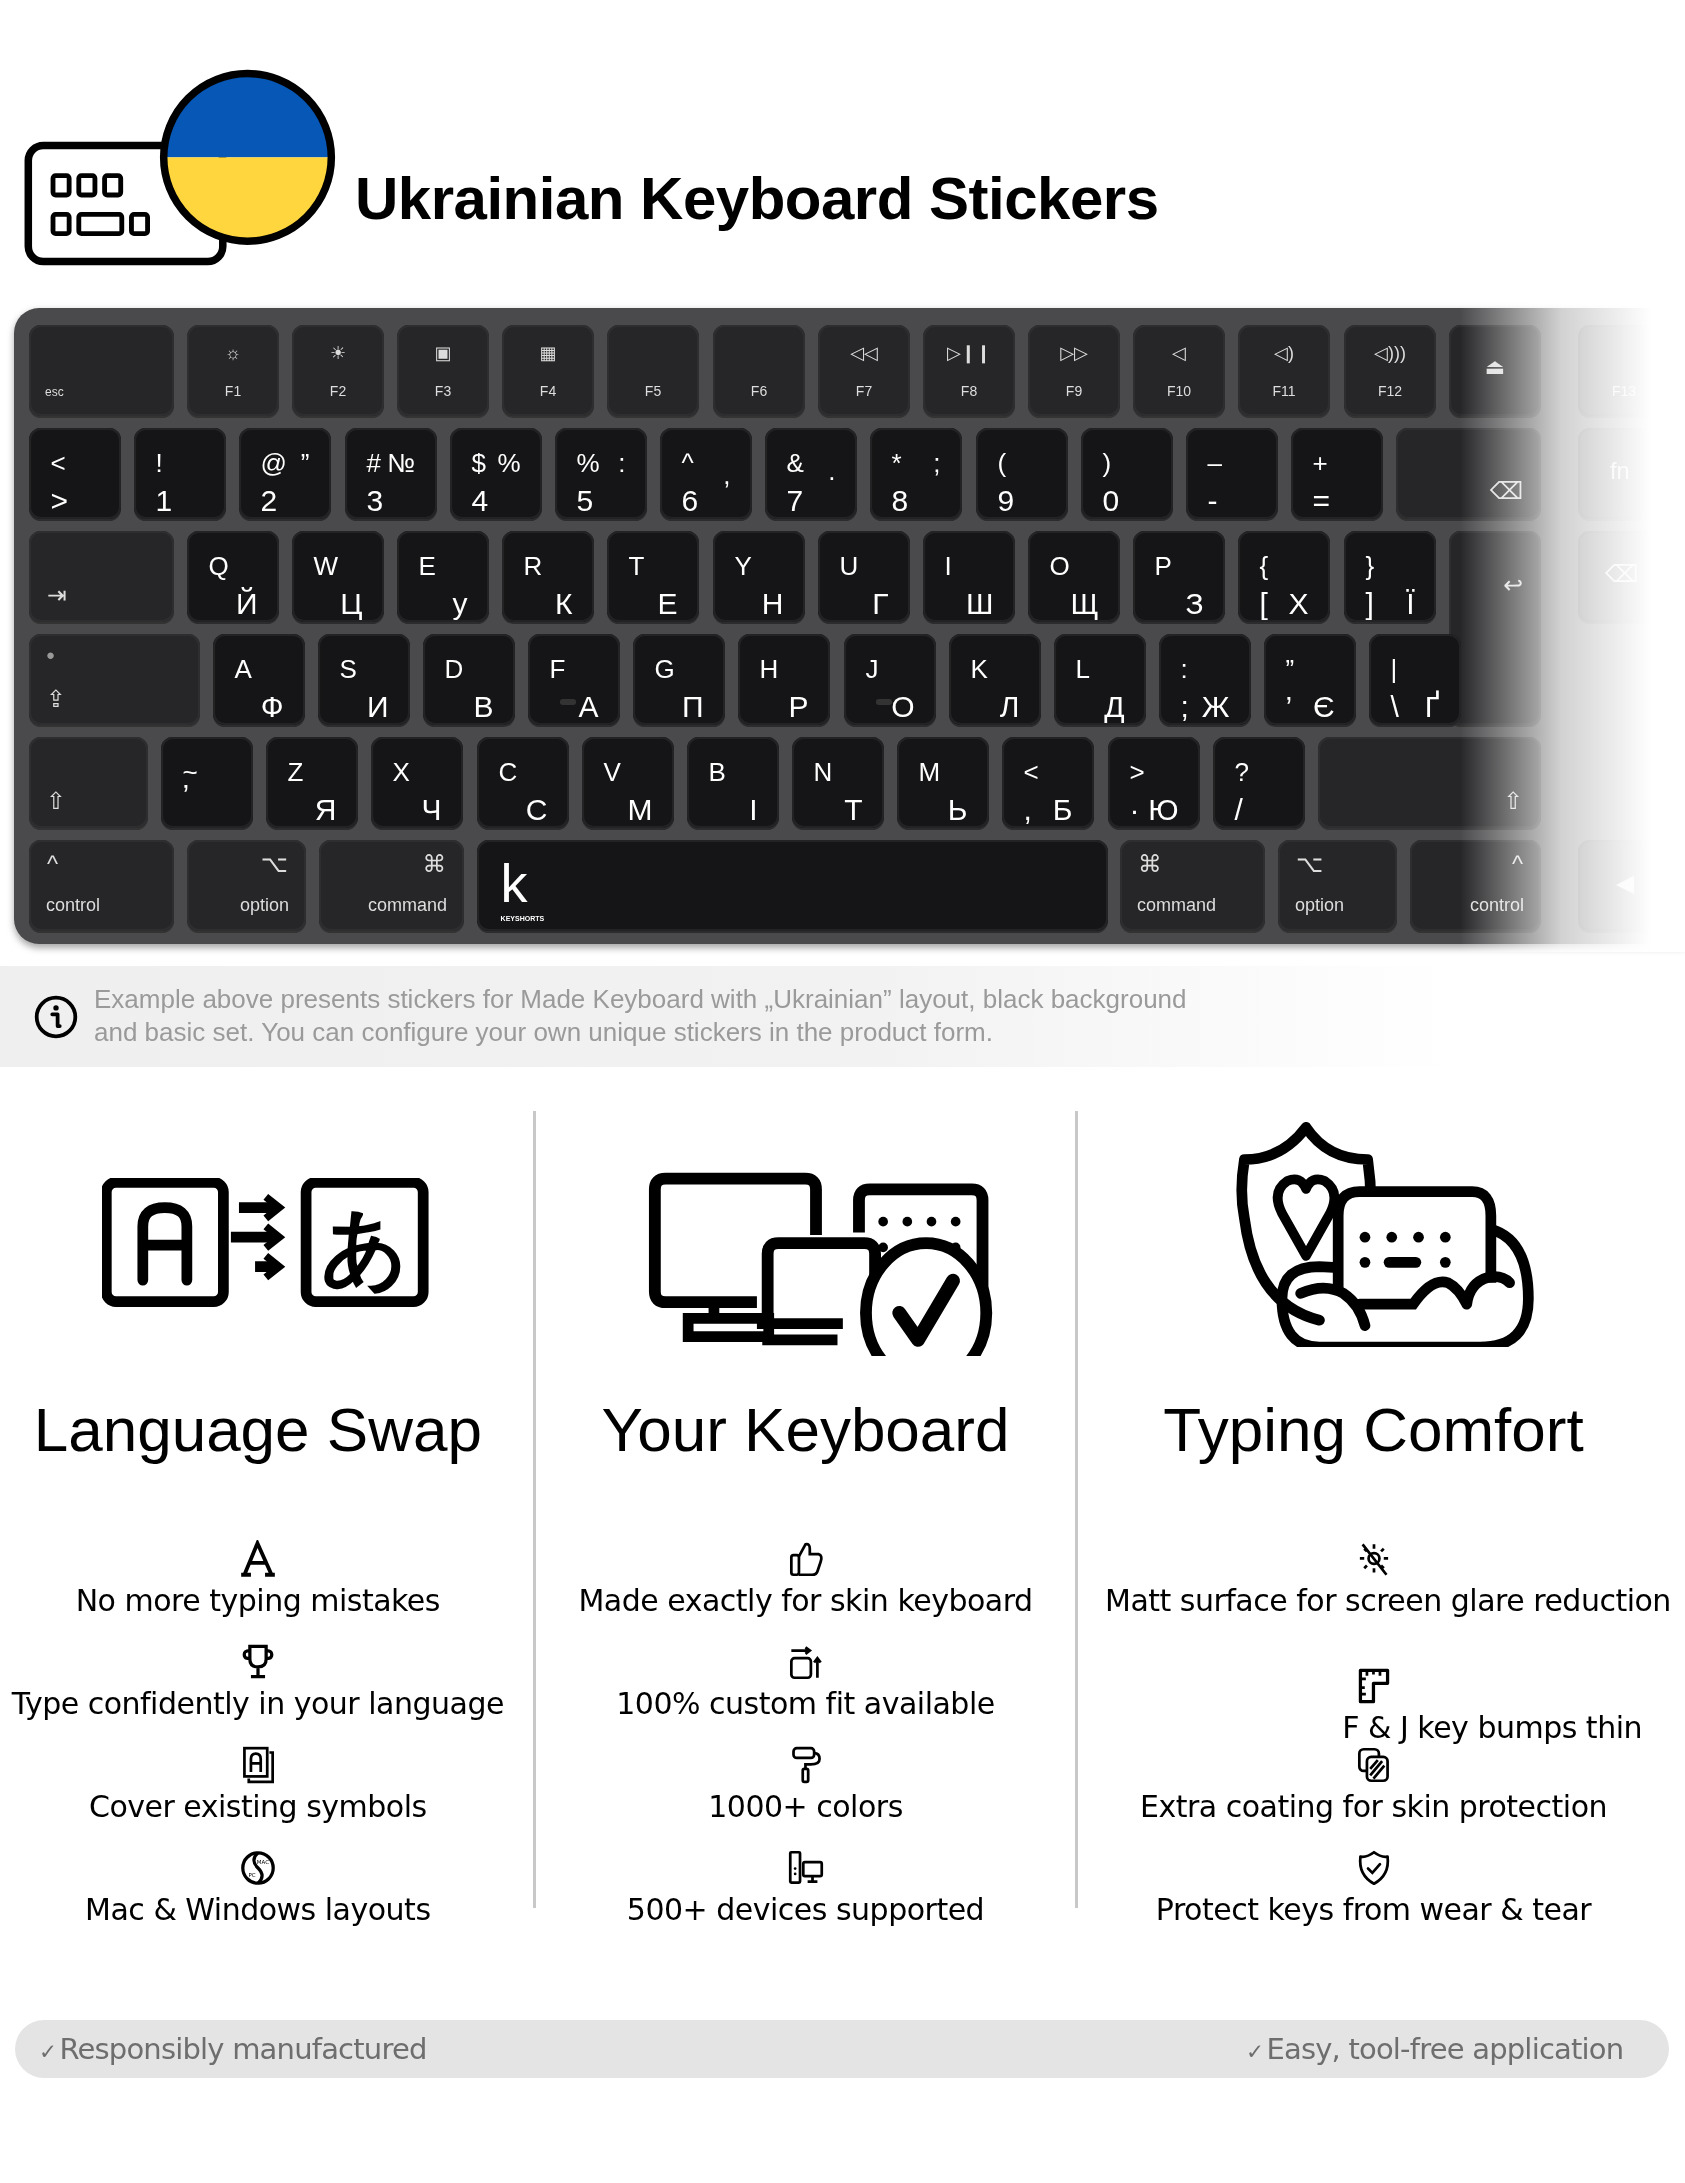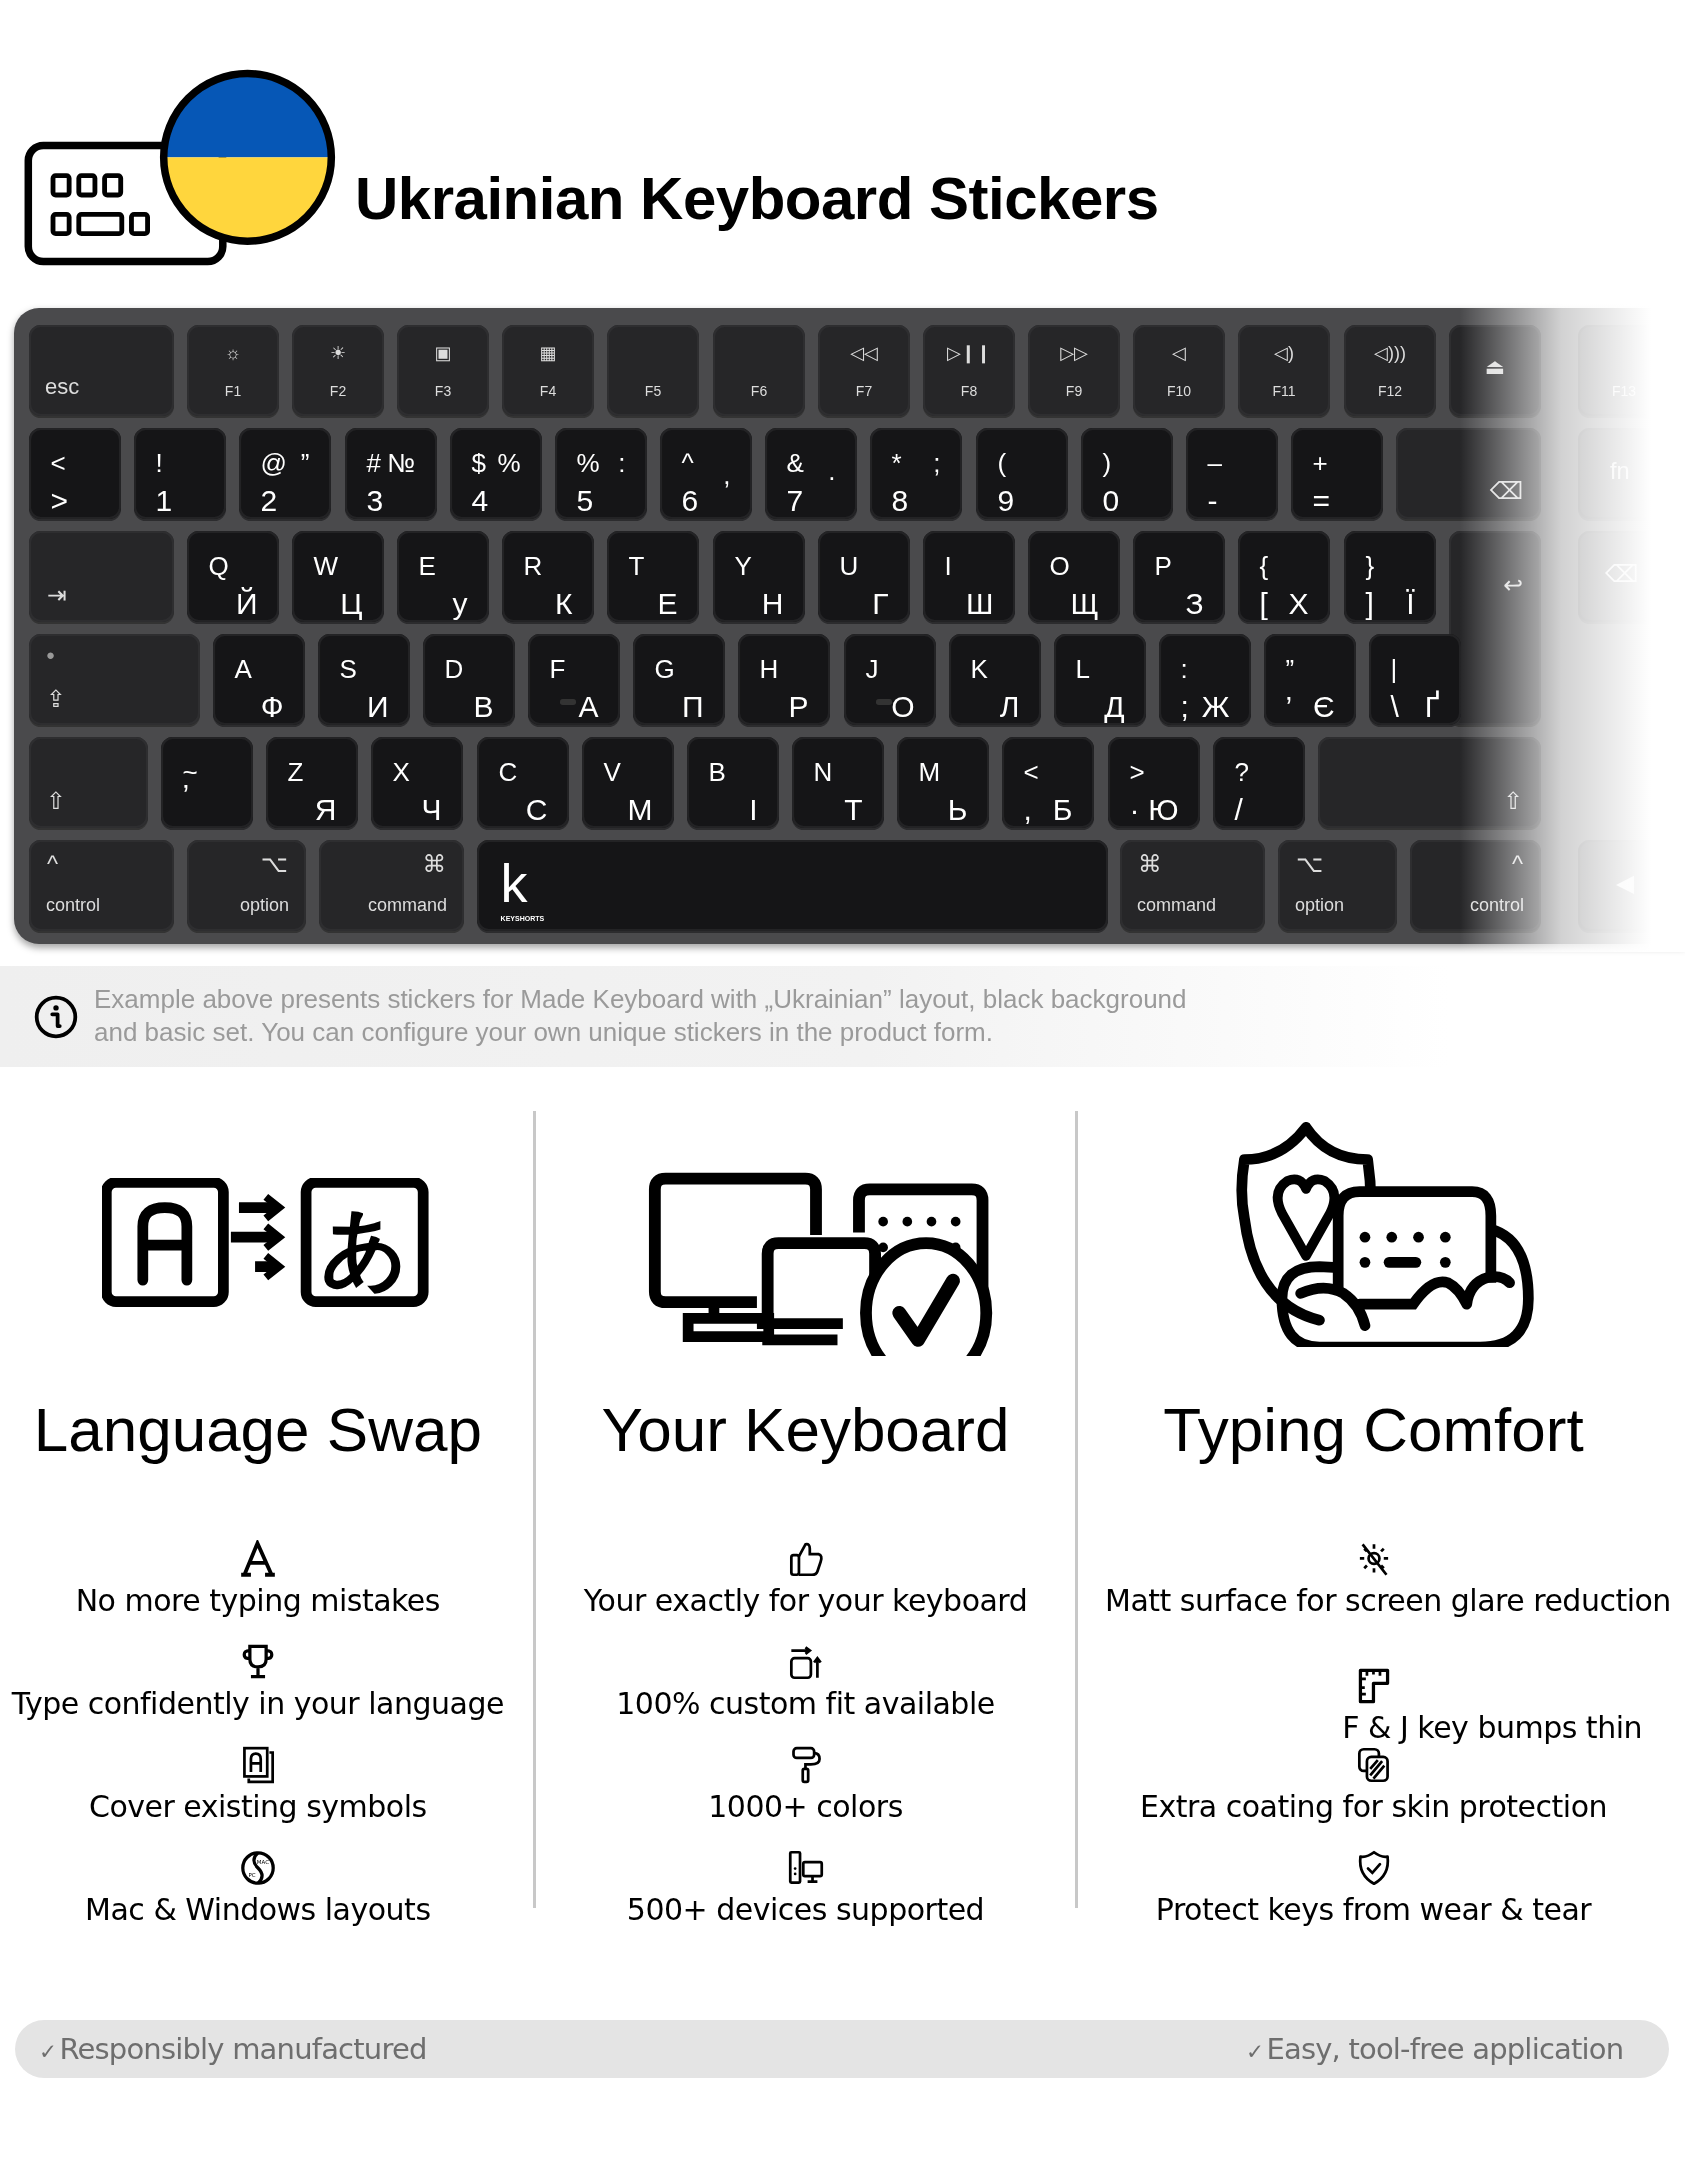--- a/index.html
+++ b/index.html
@@ -25,21 +25,21 @@
   .key {
     position: absolute; background: #151517; border-radius: 11.8px;
     box-shadow: inset 0 0 0 2.1px #232325, 0 2.1px 0 #2c2c2e;
     color: #fff; overflow: hidden;
   }
   .key.mod { background: #262628; box-shadow: inset 0 0 0 2.1px #2e2e30, 0 2.1px 0 #333; }
   .key.ghost { background: #2c2c2e; }
   .key span { position: absolute; line-height: 1; white-space: nowrap; }
   .fk .ic { left: 0; right: 0; text-align: center; top: 19.3px; font-size: 18px; color: #ddd; }
   .fk .lbl { left: 0; right: 0; text-align: center; bottom: 18px; font-size: 14px; color: #ddd; }
-  .esc-lbl { left: 16px; bottom: 18px; font-size: 22px; color: #ddd; }
+  .esc-lbl { left: 16px; bottom: 18px; font-size: 12px; color: #ddd; }
   .eject { left: 0; right: 0; text-align: center; top: 32px; font-size: 21.5px; color: #ddd; }
   .tl { left: 21.5px; top: 21.5px; font-size: 26px; }
   .bl { left: 21.5px; top: 58px; font-size: 30px; }
   .tr { right: 21.5px; top: 21.5px; font-size: 26px; }
   .br { right: 21.5px; top: 58px; font-size: 30px; }
   .sym { font-size: 23.6px; color: #ddd; }
   .modlbl { font-size: 18px; color: #ddd; bottom: 17px; }
   .bump { position: absolute; width: 16px; height: 5.4px; border-radius: 2.7px; background: #333; }
   .ks-k { left: 23.6px; top: 16px; font-size: 54px; font-weight: 300; }
   .ks-t { left: 23.6px; top: 75px; font-size: 7px; font-weight: 700; letter-spacing: 0; }
@@ -499,21 +499,21 @@
     <ellipse cx="555" cy="360" rx="112" ry="130" fill="#fff" stroke="#000" stroke-width="22" transform="translate(0,-40)"></ellipse>
     <path d="M505 320 L540 370 L605 260" fill="none" stroke="#000" stroke-width="26" stroke-linejoin="round" stroke-linecap="round"></path>
   </svg>
   <div class="col-title">Your Keyboard</div>
 
   <div class="feat" style="top:429px;">
     <svg class="fi" viewBox="0 0 70 70">
         <rect x="8" y="28" width="14" height="36" rx="4" fill="none" stroke="#000" stroke-width="5"></rect>
         <path d="M22 30 L34 8 Q42 6 42 16 V26 H58 Q66 28 62 40 L56 58 Q54 64 46 64 H22" fill="none" stroke="#000" stroke-width="5"></path>
       </svg>
-    <span class="ft">Your exactly for your keyboard</span>
+    <span class="ft">Made exactly for skin keyboard</span>
   </div>
   <div class="feat" style="top:532px;">
     <svg class="fi" viewBox="0 0 70 70">
         <rect x="8" y="28" width="36" height="36" rx="6" fill="none" stroke="#000" stroke-width="5"></rect>
         <path d="M8 14 H40 M34 8 L42 14 L34 20 M56 64 V30 M50 36 L56 28 L62 36" fill="none" stroke="#000" stroke-width="5"></path>
       </svg>
     <span class="ft">100% custom fit available</span>
   </div>
   <div class="feat" style="top:635px;">
     <svg class="fi" viewBox="0 0 70 70">

